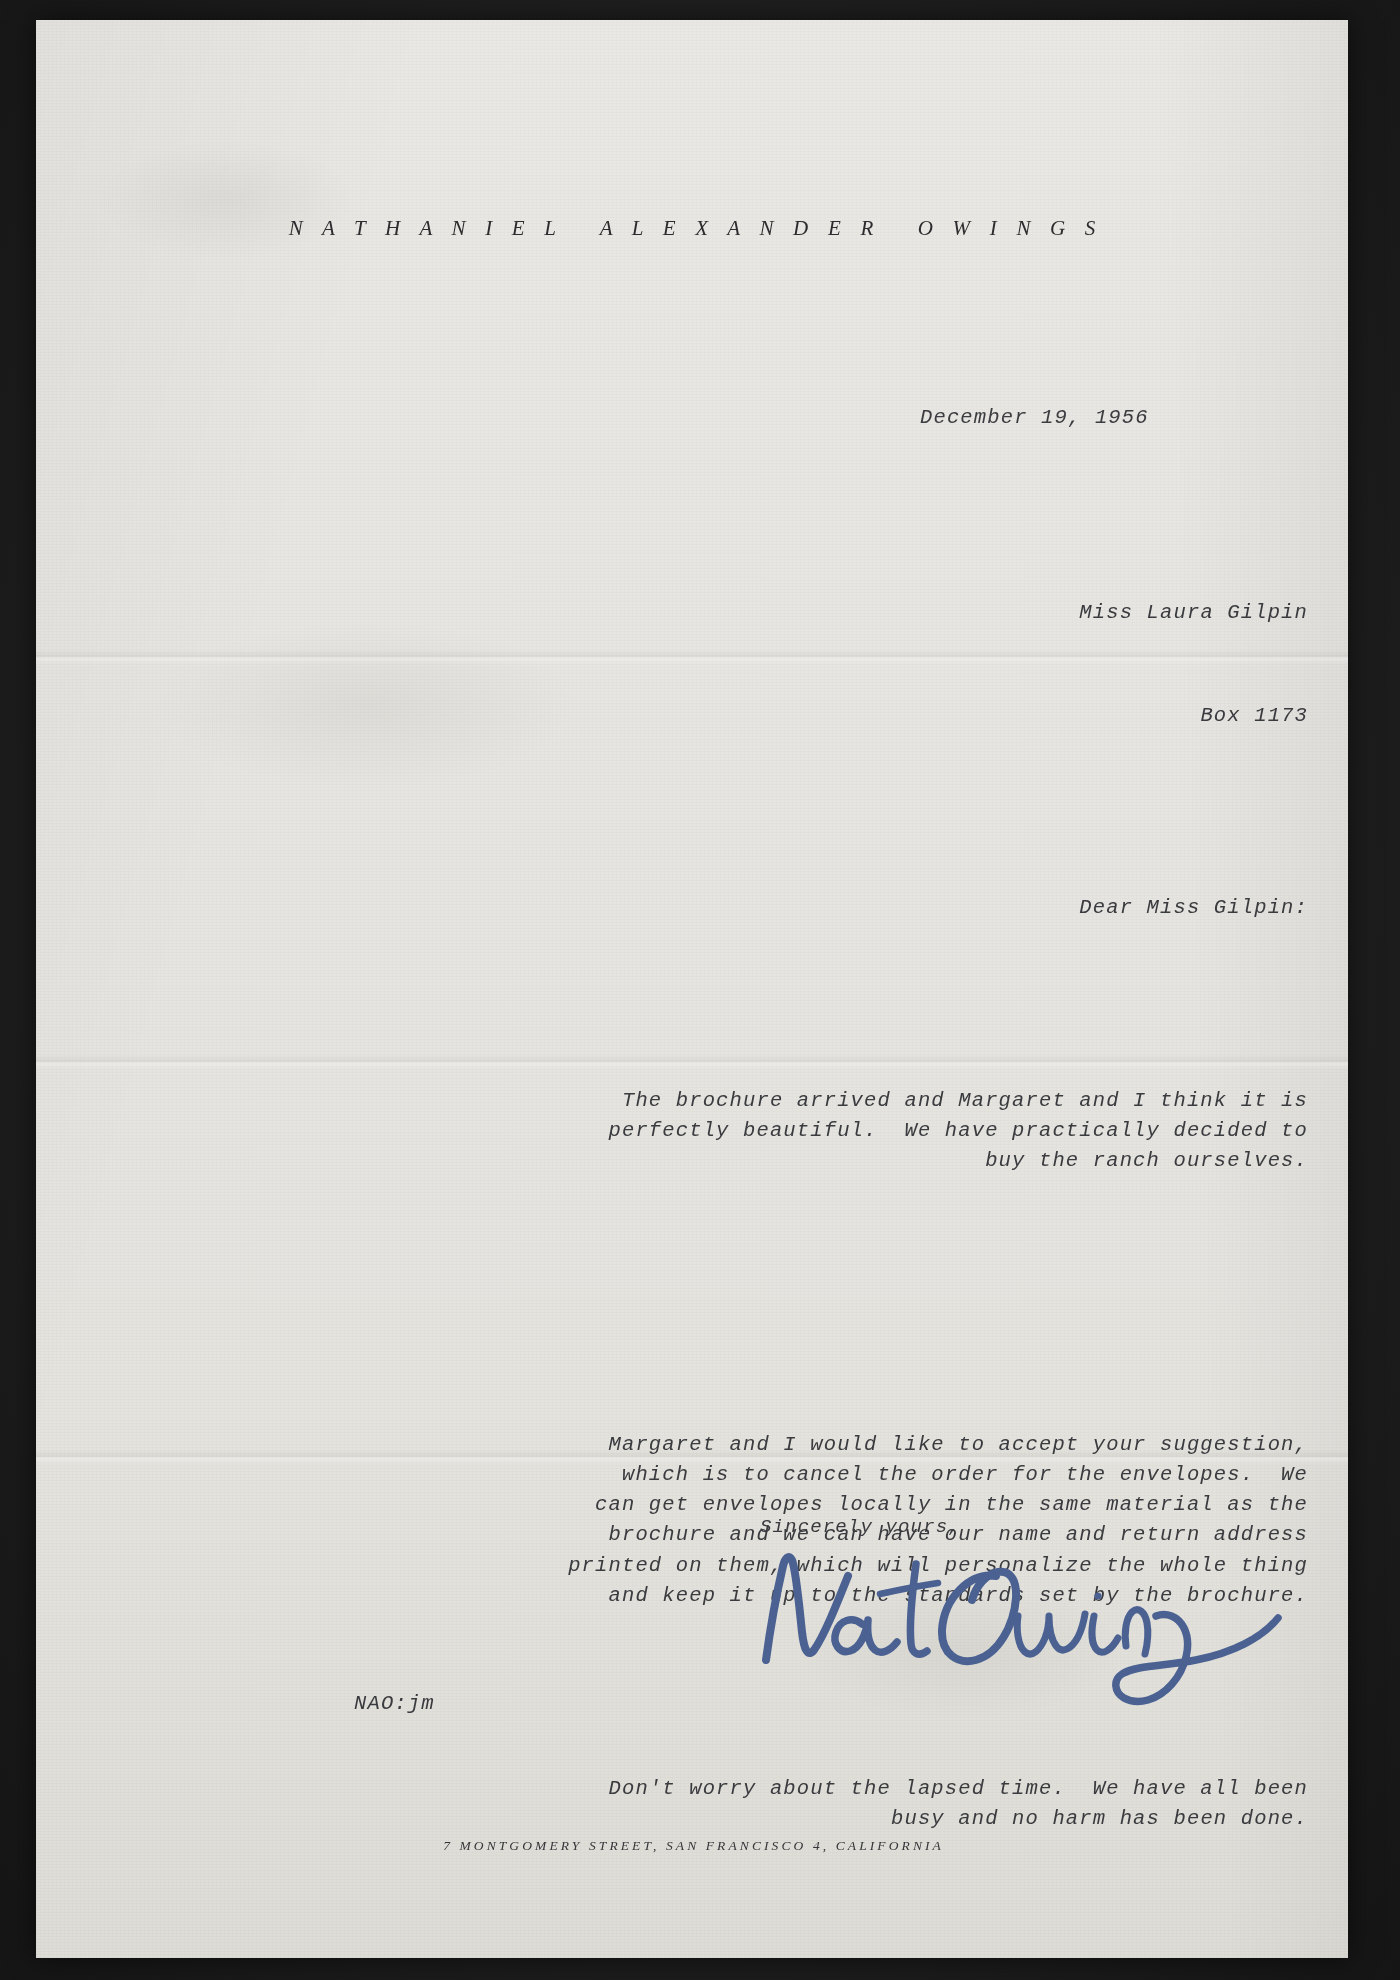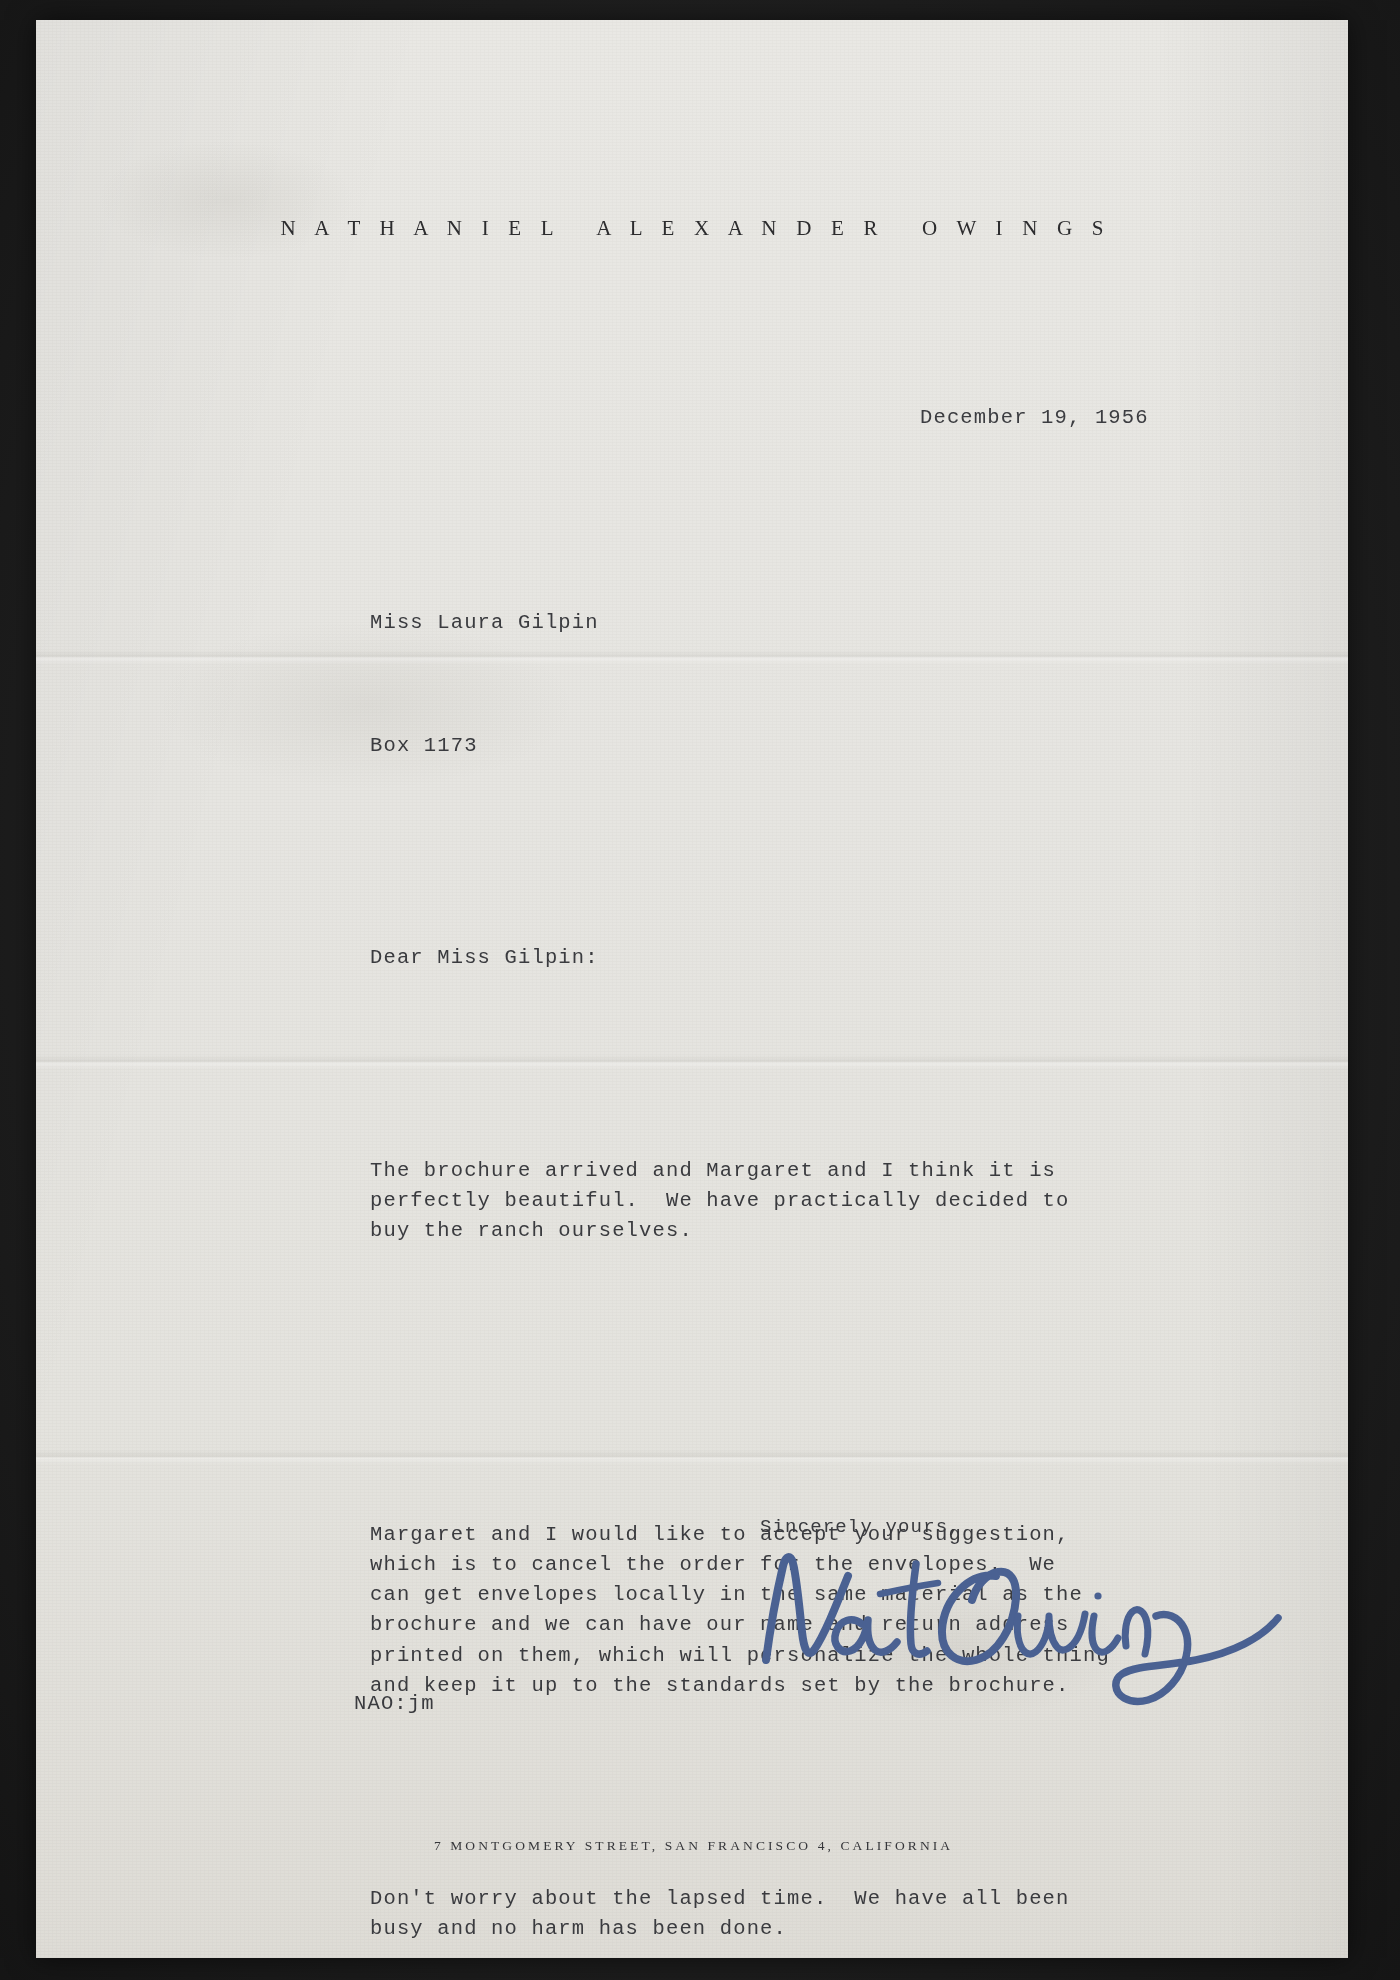--- a/index.html
+++ b/index.html
@@ -12,20 +12,21 @@
     height: 1980px;
     overflow: hidden;
     font-family: "Liberation Mono", "DejaVu Sans Mono", monospace;
   }
 
   #scan {
     position: relative;
     width: 1400px;
     height: 1980px;
     background: #c4b5fd;
+    font-style: italic;
   }
 
   
   #scan::before {
     content: "";
     position: absolute;
     inset: 0;
     background:
       radial-gradient(ellipse at 50% 45%, #2b2b2b 0%, #1c1c1c 70%, #151515 100%);
     pointer-events: none;
@@ -116,21 +117,21 @@
     left: 318px;
     top: 512px;
     width: 960px;
     font-size: 20.5px;
     line-height: 30.2px;
     letter-spacing: 1.15px;
     color: #3a3b3f;
     white-space: pre;
   }
 
-  .blk { margin: 16px; }
+  .blk { margin: 6px; text-align: right; }
   .gap { height: 30px; }
   .gap-sm { height: 29px; }
 
   .closing-row {
     position: absolute;
     left: 724px;
     top: 1496px;
     font-size: 19px;
     letter-spacing: 1.15px;
     color: #3a3b3f;

